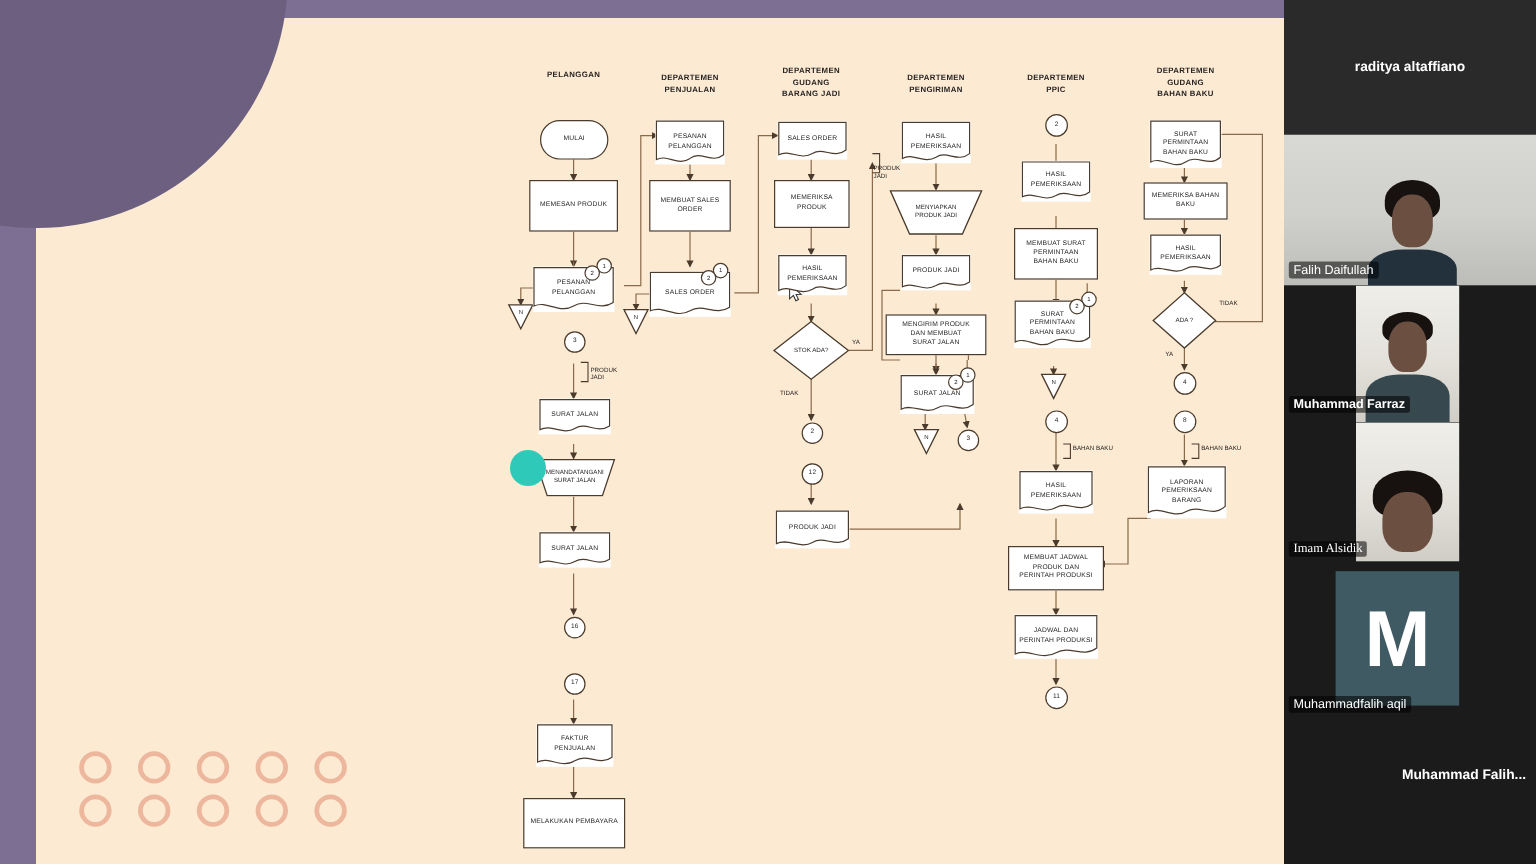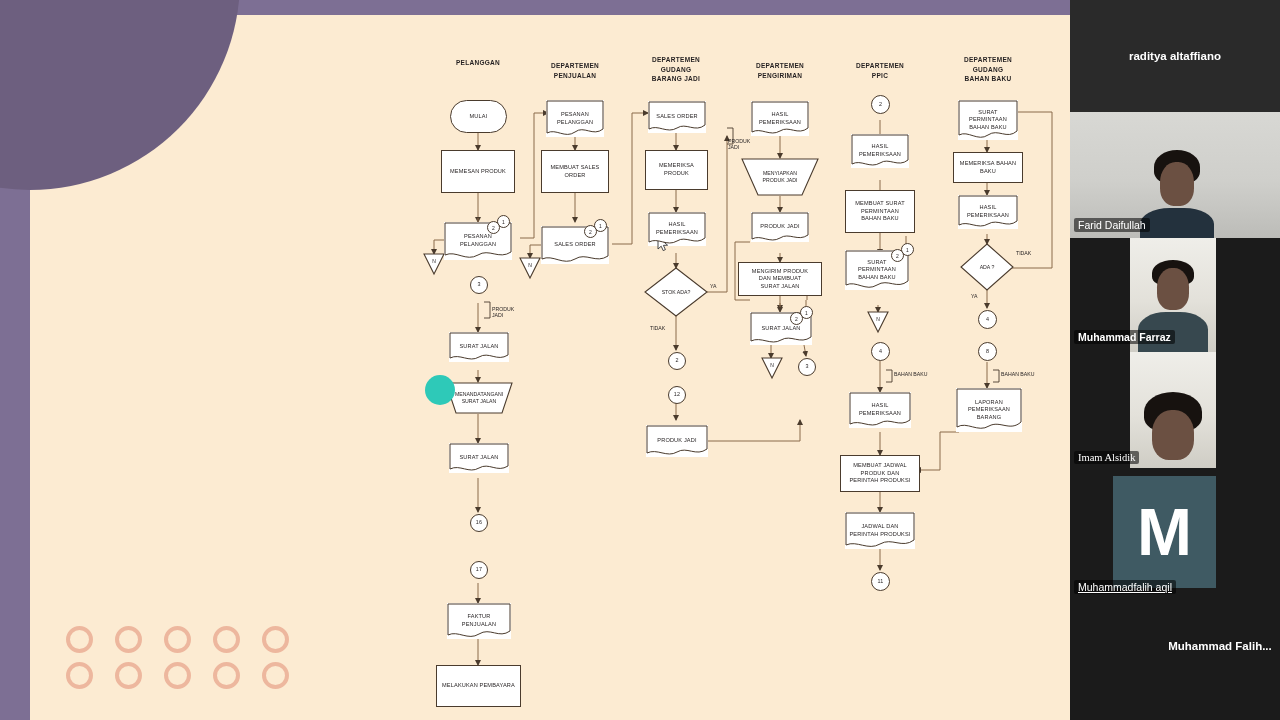--- a/index.html
+++ b/index.html
@@ -530,21 +530,21 @@
   <div class="tile" style="top:0;height:112px;background:#2a2a2a;">
     <div class="centername" style="top:50px;">raditya altaffiano</div>
   </div>
 
   <div class="tile" style="top:112px;height:126px;">
     <div class="vidbox photo-a" style="left:0;top:0;width:210px;height:126px;">
       <div class="hair" style="left:84px;top:38px;width:46px;height:34px;"></div>
       <div class="head" style="left:90px;top:50px;width:34px;height:44px;"></div>
       <div class="torso" style="left:70px;top:96px;width:74px;height:40px;background:#23313d;"></div>
     </div>
-    <div class="name" style="bottom:6px;">Farid Daifullah</div>
+    <div class="name" style="bottom:6px;">Falih Daifullah</div>
   </div>
 
   <div class="tile" style="top:238px;height:114px;font-weight:bold;">
     <div class="vidbox photo-c" style="left:60px;top:0;width:86px;height:114px;">
       <div class="hair" style="left:22px;top:22px;width:42px;height:26px;"></div>
       <div class="head" style="left:27px;top:30px;width:32px;height:42px;"></div>
       <div class="torso" style="left:8px;top:74px;width:70px;height:44px;background:#37484f;"></div>
     </div>
     <div class="name" style="bottom:8px;">Muhammad Farraz</div>
   </div>
@@ -554,21 +554,21 @@
       <div class="hair" style="left:14px;top:40px;width:58px;height:40px;"></div>
       <div class="head" style="left:22px;top:58px;width:42px;height:50px;"></div>
     </div>
     <div class="name" style="bottom:4px;font-family:Liberation Serif, serif;">Imam Alsidik</div>
   </div>
 
   <div class="tile" style="top:468px;height:128px;">
     <div class="avatar-sq" style="left:43px;top:8px;width:103px;height:112px;">
       <span>M</span>
     </div>
-    <div class="name" style="bottom:2px;text-decoration:underline;">Muhammadfalih aqil</div>
+    <div class="name" style="bottom:2px;">Muhammadfalih aqil</div>
   </div>
 
   <div class="tile" style="top:596px;height:124px;background:#1b1b1b;">
     <div class="centername" style="top:44px;padding-left:45px;">Muhammad  Falih...</div>
   </div>
 </div>
 
 </div>
 
 </body></html>

